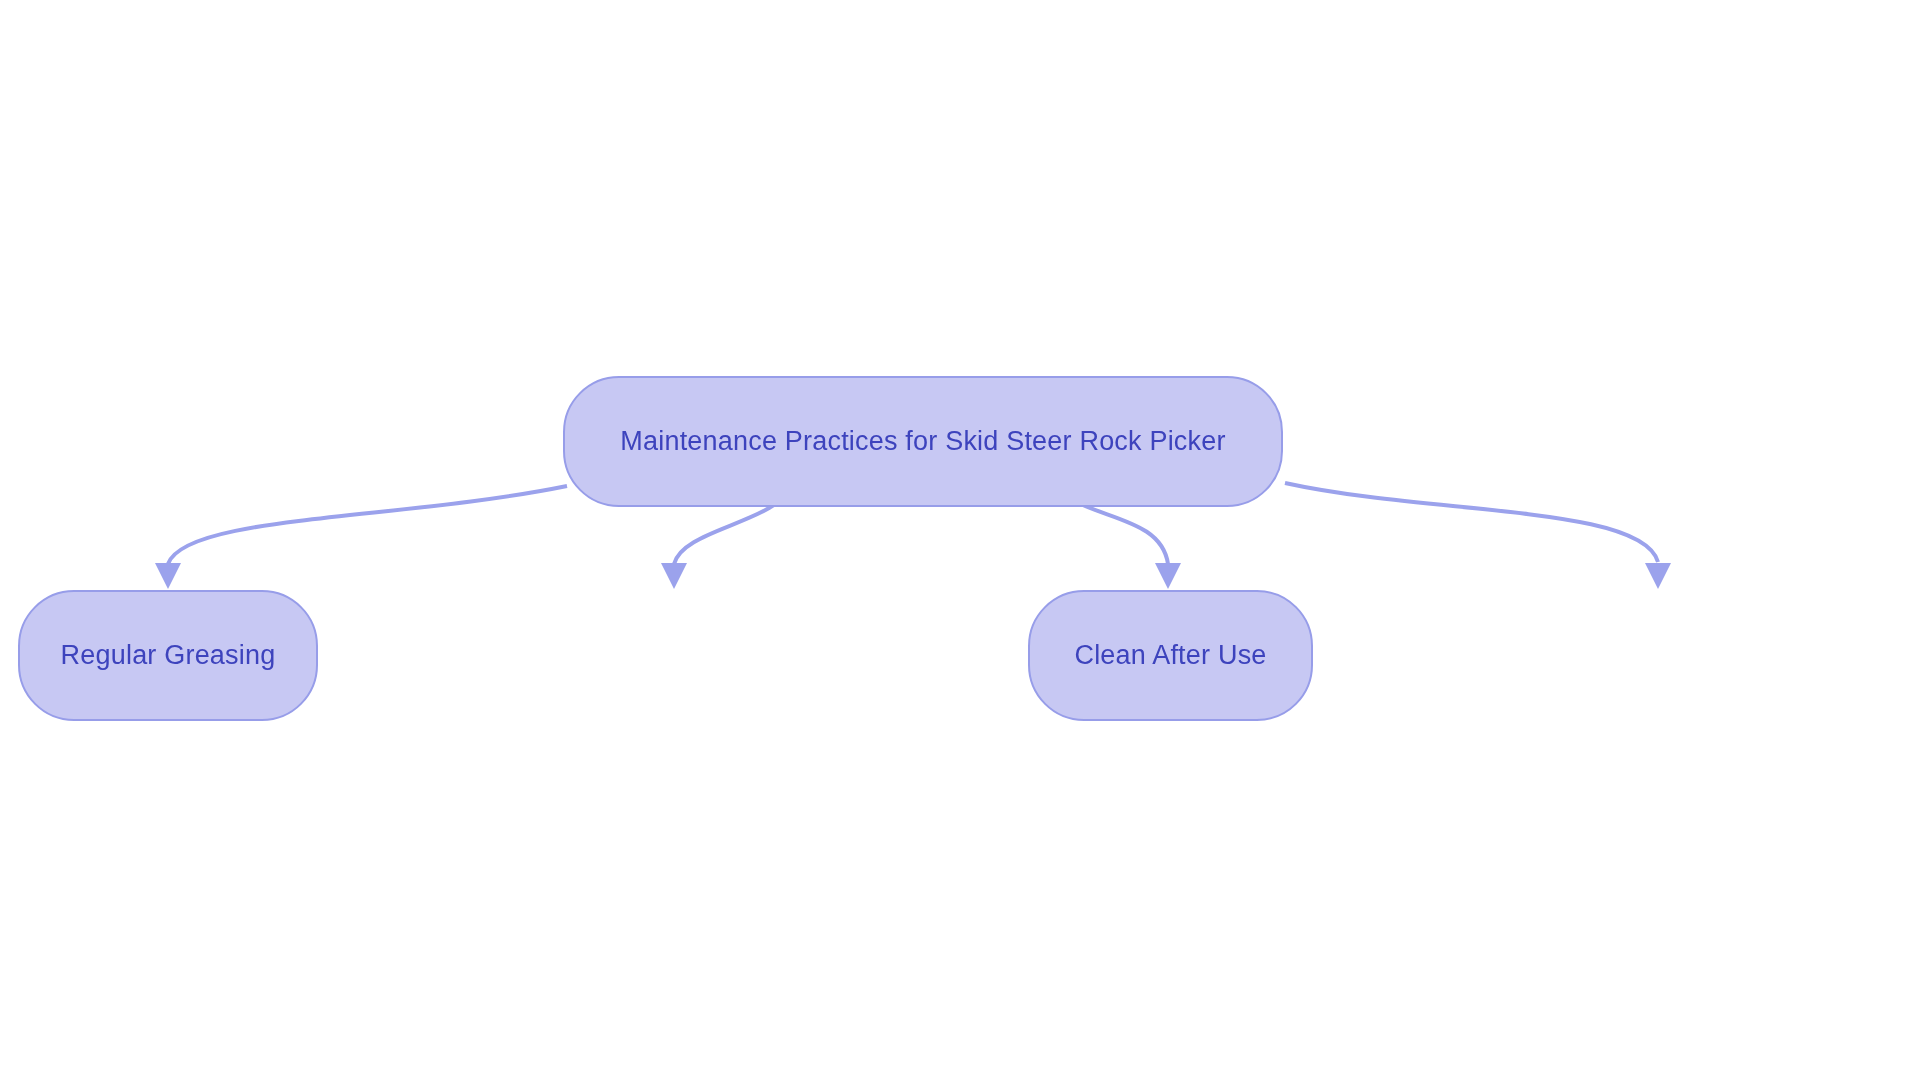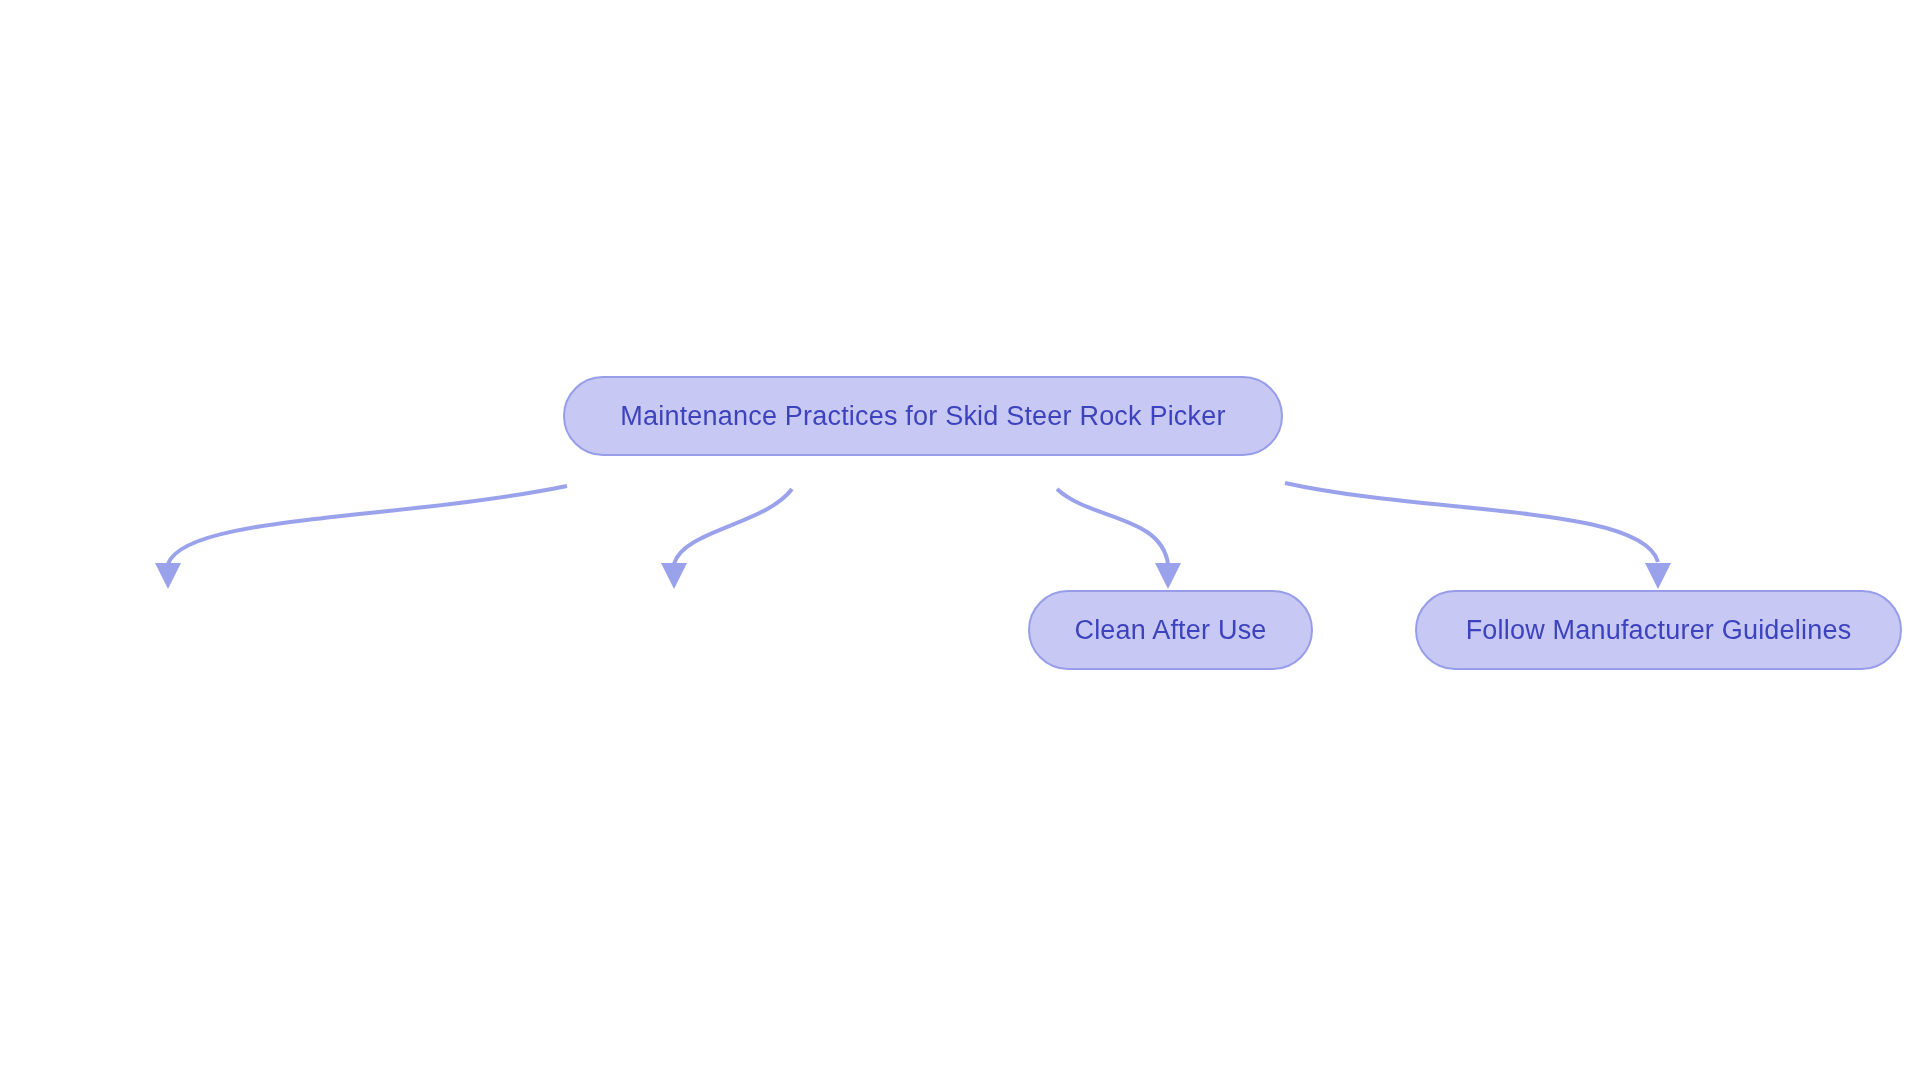--- a/index.html
+++ b/index.html
@@ -19,21 +19,21 @@
     position: absolute;
     left: 0;
     top: 0;
     width: 1920px;
     height: 1083px;
     pointer-events: none;
   }
   .node {
     position: absolute;
     box-sizing: border-box;
-    height: 80px;
+    height: 131px;
     border-radius: 56px;
     background: #c7c8f3;
     border: 2px solid #979de9;
     color: #3d43bd;
     font-size: 27px;
     display: flex;
     align-items: center;
     justify-content: center;
     text-align: center;
     white-space: nowrap;
@@ -71,23 +71,23 @@
     <polygon class="arrowhead" points="1155,563 1181,563 1168,589"></polygon>
 
     <path class="edge-path" d="M 1285 483 C 1430 515, 1642 505, 1658 562"></path>
     <polygon class="arrowhead" points="1645,563 1671,563 1658,589"></polygon>
   </svg>
 
   <div class="node node-root">
     <span>Maintenance Practices for Skid Steer Rock Picker</span>
   </div>
 
+  <div class="node node-c0">
+    <span>Regular Greasing</span>
+  </div>
 
 
   <div class="node node-c2">
     <span>Clean After Use</span>
   </div>
 
-  <div class="node node-c3">
-    <span>Follow Manufacturer Guidelines</span>
-  </div>
 
 </div>
 
 </body></html>

